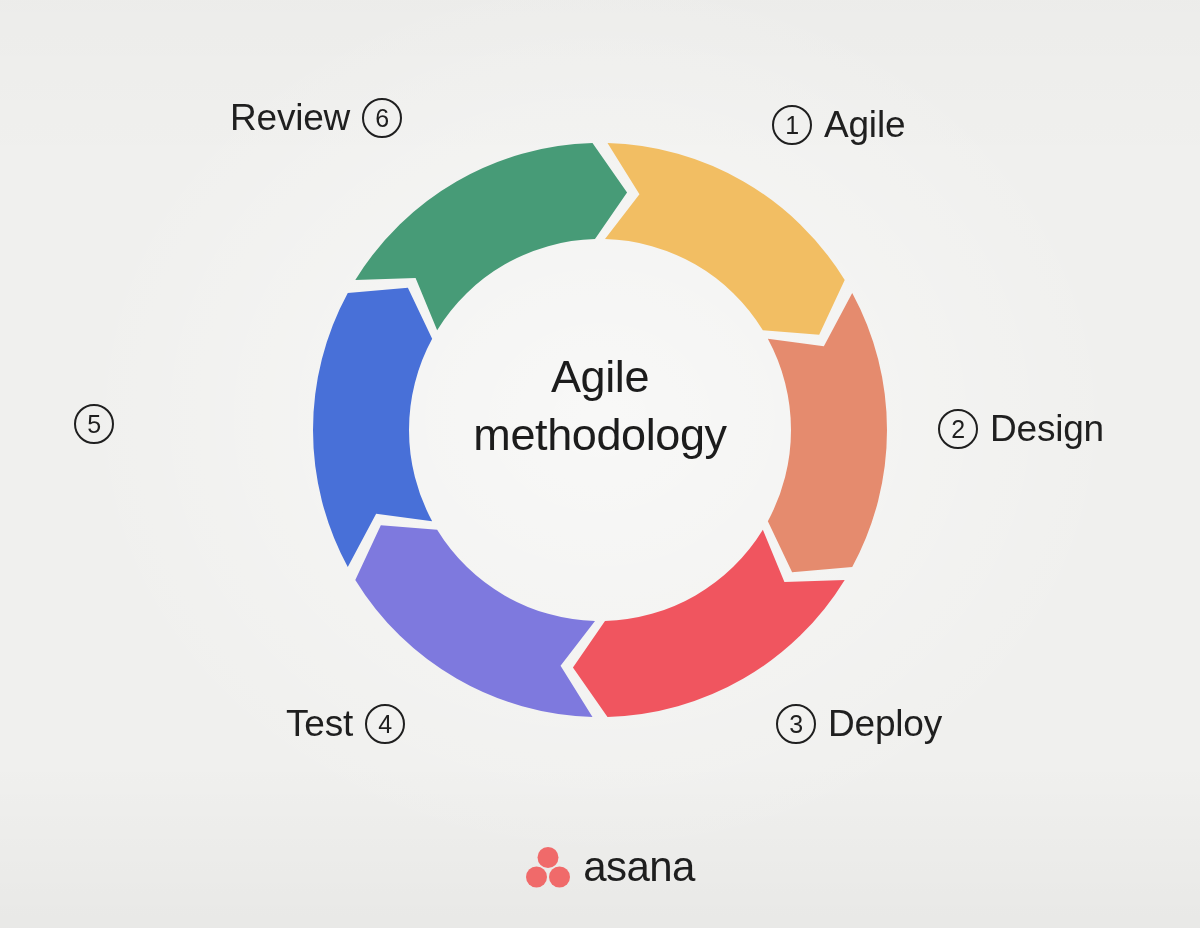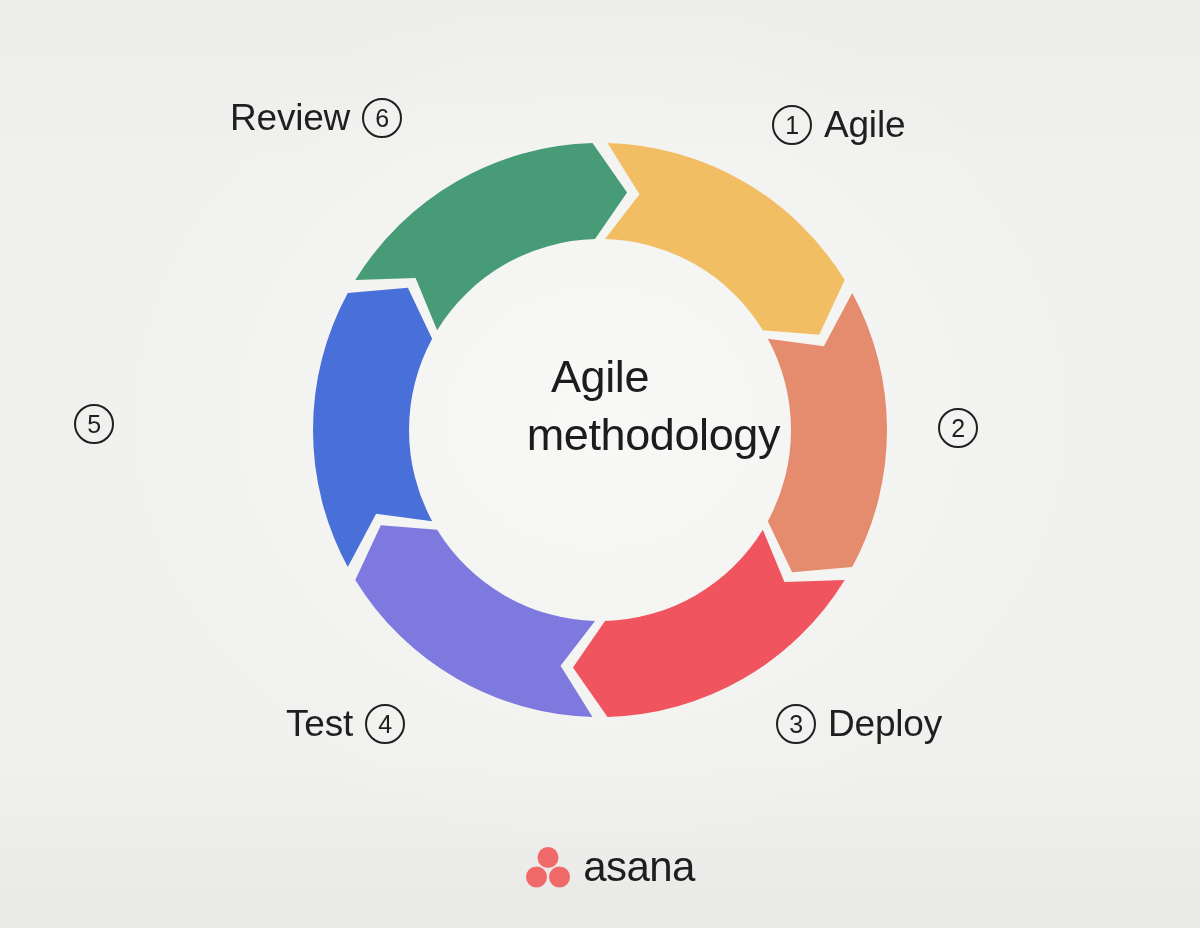--- a/index.html
+++ b/index.html
@@ -46,21 +46,21 @@
     width: 360px;
     text-align: center;
     color: #1c1c1c;
     font-size: 45px;
     line-height: 1.28;
     font-weight: 400;
     letter-spacing: -0.4px;
     user-select: none;
   }
   .center-title .l1 { display: block; }
-  .center-title .l2 { display: block; text-align: right; }
+  .center-title .l2 { display: block; }
 
   .step-label {
     position: absolute;
     display: flex;
     align-items: center;
     gap: 12px;
     color: #1f1f1f;
     font-size: 37px;
     font-weight: 400;
     letter-spacing: -0.2px;
@@ -131,20 +131,21 @@
     <span class="l2">methodology</span>
   </div>
 
   <div class="step-label" id="label-plan">
     <span class="num">1</span>
     <span class="txt">Agile</span>
   </div>
 
   <div class="step-label" id="label-design">
     <span class="num">2</span>
+    <span class="txt">Design</span>
   </div>
 
   <div class="step-label" id="label-develop">
     <span class="num">3</span>
     <span class="txt">Deploy</span>
   </div>
 
   <div class="step-label" id="label-test">
     <span class="txt">Test</span>
     <span class="num">4</span>

